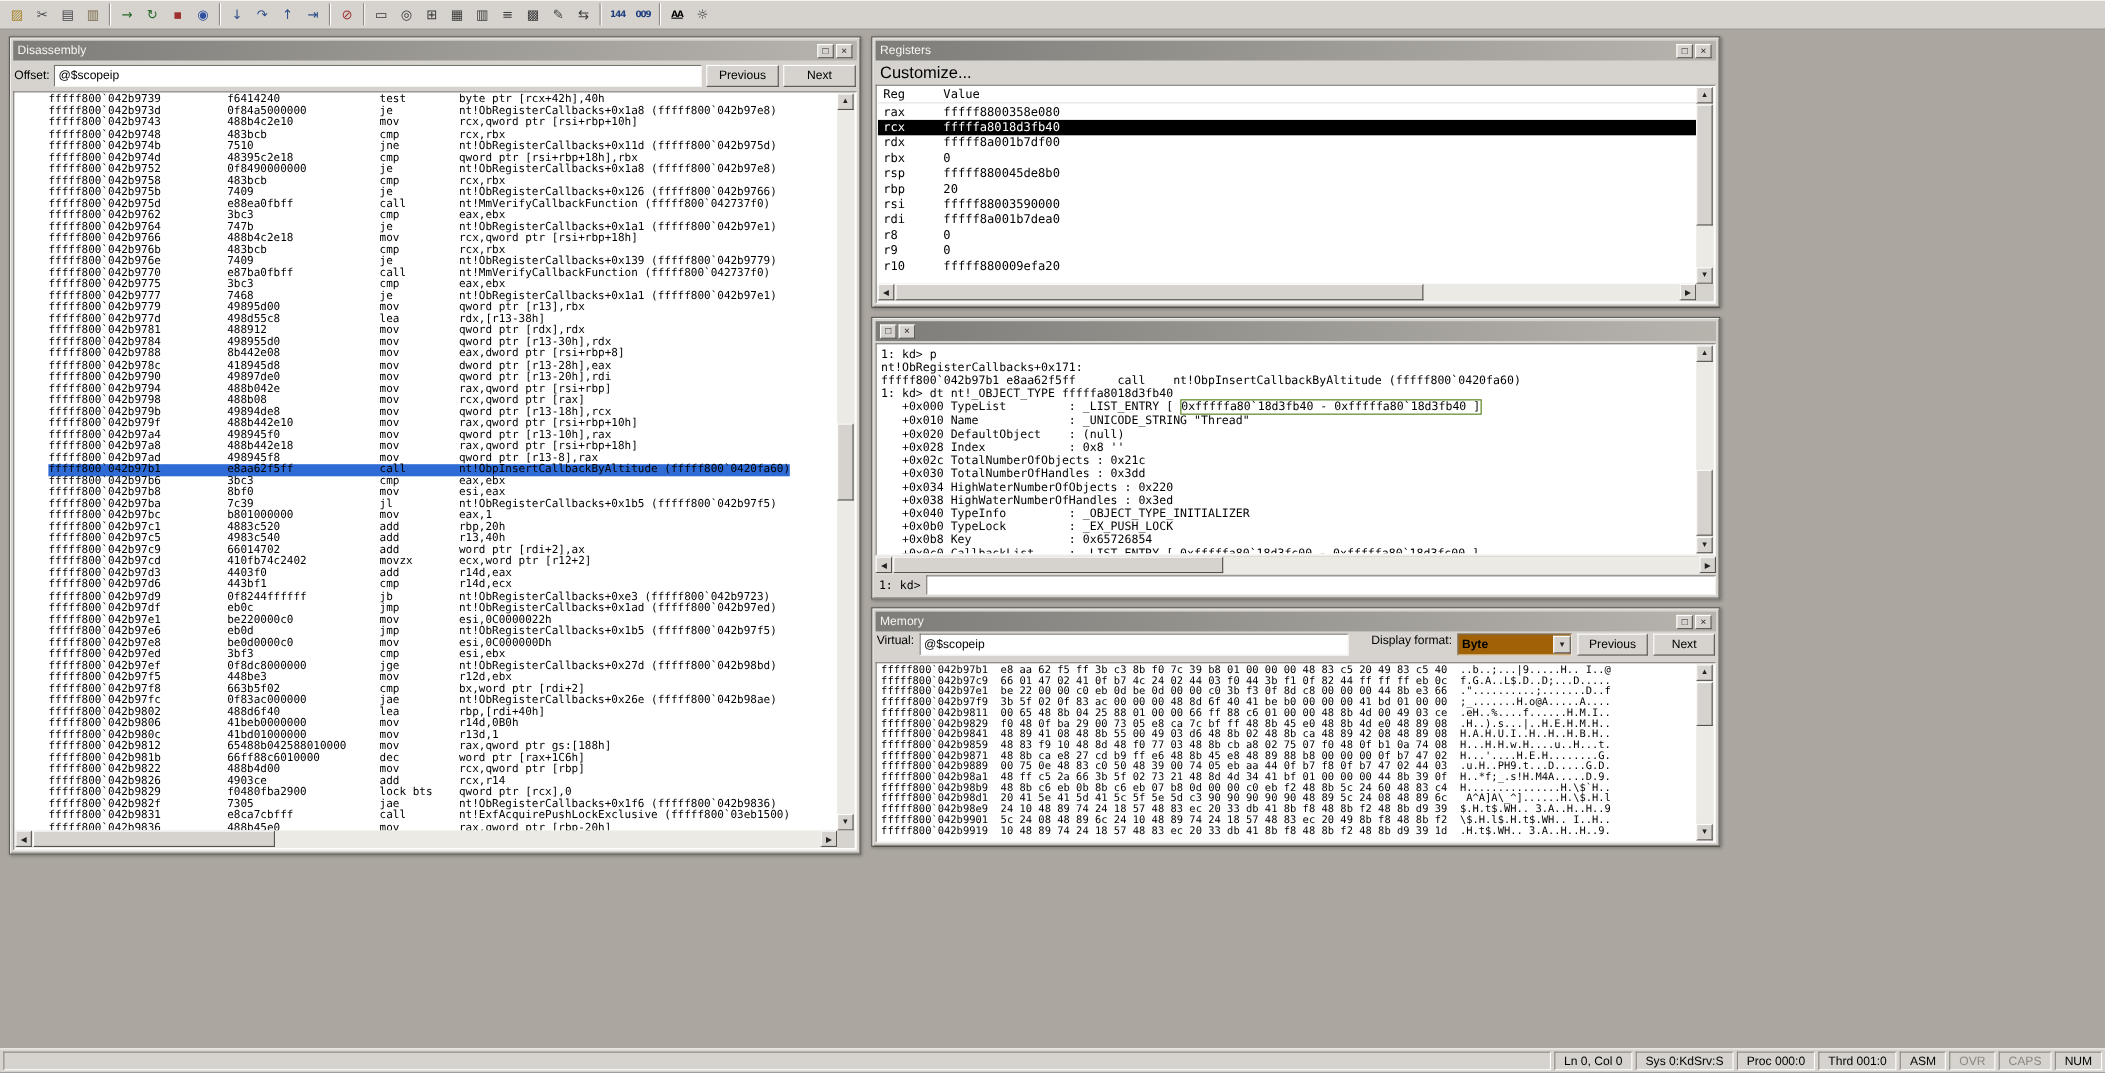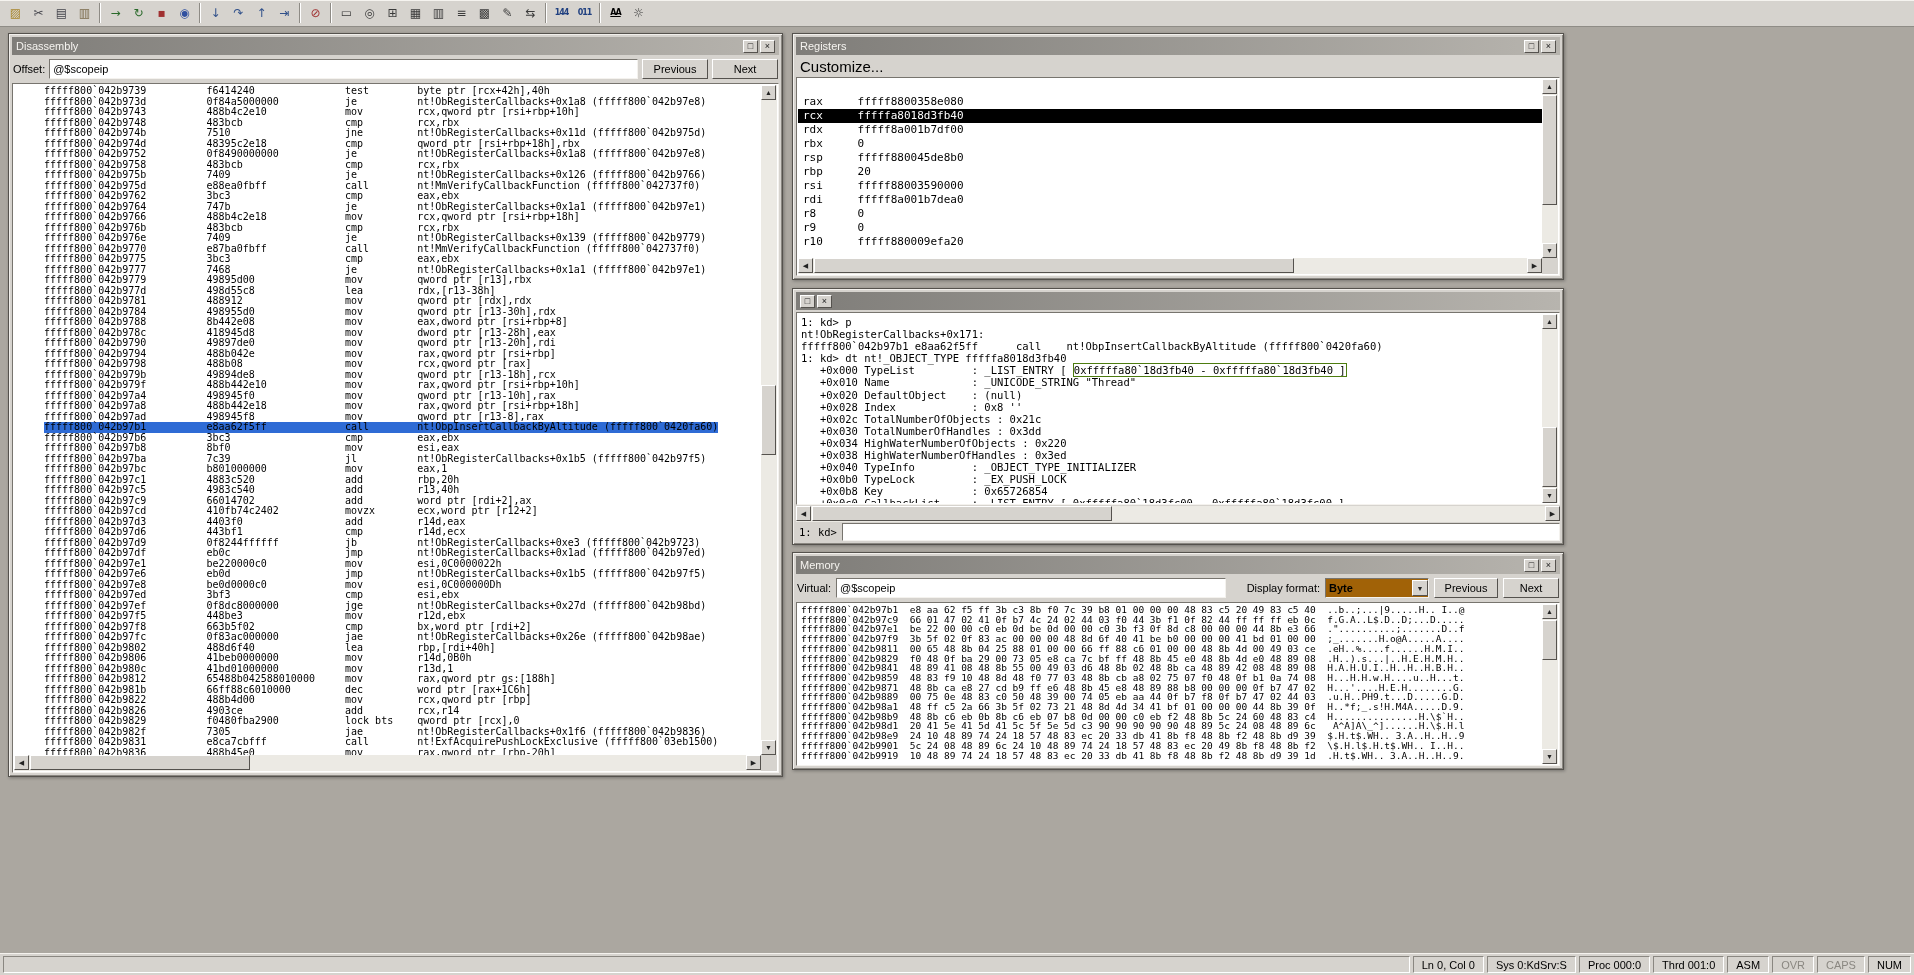--- a/index.html
+++ b/index.html
@@ -156,21 +156,21 @@
         <span class="tb-glyph" style="color: rgb(58, 58, 58);">✎</span>
       </div>
       <div class="tb-btn">
         <span class="tb-glyph" style="color: rgb(58, 58, 58);">⇆</span>
       </div>
       <div class="tb-sep"></div>
       <div class="tb-btn">
         <span class="tb-glyph small" style="color: rgb(32, 64, 128);">144</span>
       </div>
       <div class="tb-btn">
-        <span class="tb-glyph small" style="color: rgb(32, 64, 128);">011</span>
+        <span class="tb-glyph small" style="color: rgb(32, 64, 128);">009</span>
       </div>
       <div class="tb-sep"></div>
       <div class="tb-btn">
         <span class="tb-glyph small" style="color: rgb(0, 0, 0); text-decoration: underline;">AA</span>
       </div>
       <div class="tb-btn">
         <span class="tb-glyph" style="color: rgb(58, 58, 58);">☼</span>
       </div>
     </div>
 
@@ -205,20 +205,24 @@
   <div class="win" style="left:792px; top:33px; width:772px; height:247px;">
     <div class="titlebar">
       <span class="title-text">Registers</span>
       <span class="tbtn">□</span>
       <span class="tbtn">×</span>
     </div>
     <div style="position:absolute; top:23px; left:3px; right:3px; height:18px; display:flex; align-items:center; padding-left:4px;">
       <span style="font-size:15px;">Customize...</span>
     </div>
     <div class="sunken" style="position:absolute; top:43px; left:3px; right:3px; bottom:3px;">
+      <div class="reghdr mono">
+        <span class="hreg">Reg</span>
+        <span>Value</span>
+      </div>
       <div class="regrows mono"><div class="regrow"><span class="regname">rax</span><span class="regval">fffff8800358e080</span></div><div class="regrow sel"><span class="regname">rcx</span><span class="regval">fffffa8018d3fb40</span></div><div class="regrow"><span class="regname">rdx</span><span class="regval">fffff8a001b7df00</span></div><div class="regrow"><span class="regname">rbx</span><span class="regval">0</span></div><div class="regrow"><span class="regname">rsp</span><span class="regval">fffff880045de8b0</span></div><div class="regrow"><span class="regname">rbp</span><span class="regval">20</span></div><div class="regrow"><span class="regname">rsi</span><span class="regval">fffff88003590000</span></div><div class="regrow"><span class="regname">rdi</span><span class="regval">fffff8a001b7dea0</span></div><div class="regrow"><span class="regname">r8</span><span class="regval">0</span></div><div class="regrow"><span class="regname">r9</span><span class="regval">0</span></div><div class="regrow"><span class="regname">r10</span><span class="regval">fffff880009efa20</span></div></div>
       <div class="vscroll" style="right:1px; top:1px; bottom:17px; width:16px;">
         <div class="sbtn" style="top:0;">▲</div>
         <div class="sthumb" style="left:0; right:1px; top:16px; height:110px;"></div>
         <div class="sbtn" style="bottom:0;">▼</div>
       </div>
       <div class="hscroll" style="left:1px; right:17px; bottom:1px; height:16px;">
         <div class="sbtn" style="left:0;">◀</div>
         <div class="sthumb" style="top:0; bottom:1px; left:16px; width:480px;"></div>
         <div class="sbtn" style="right:0;">▶</div>
@@ -250,21 +254,21 @@
       <input class="inputc mono" style="flex: 1 1 0%; height: 18px; font-size: 10.5px;">
     </div>
   </div>
 
   <div class="win" style="left:792px; top:552px; width:772px; height:218px;">
     <div class="titlebar">
       <span class="title-text">Memory</span>
       <span class="tbtn">□</span>
       <span class="tbtn">×</span>
     </div>
-    <div style="position:absolute; top:23px; left:3px; right:3px; height:24px; display:flex; align-items:center; gap:5px; padding:0 1px;">
+    <div style="position:absolute; top:23px; left:3px; right:3px; height:24px; display:flex; gap:5px; padding:0 1px;">
       <span style="font-size:11px;">Virtual:</span>
       <input class="inputc" style="width: 390px;" value="@$scopeip">
       <span style="flex:1;"></span>
       <span style="font-size:11px;">Display format:</span>
       <div class="sunken" style="width:104px; height:20px; display:flex; align-items:center; background:#a16207;font-weight:bold;">
         <span style="flex:1; font-size:11px; padding-left:3px;">Byte</span>
         <span class="sbtn" style="position:static; width:16px; height:16px;">▼</span>
       </div>
       <div class="btn" style="width:64px;">Previous</div>
       <div class="btn" style="width:56px;">Next</div>

